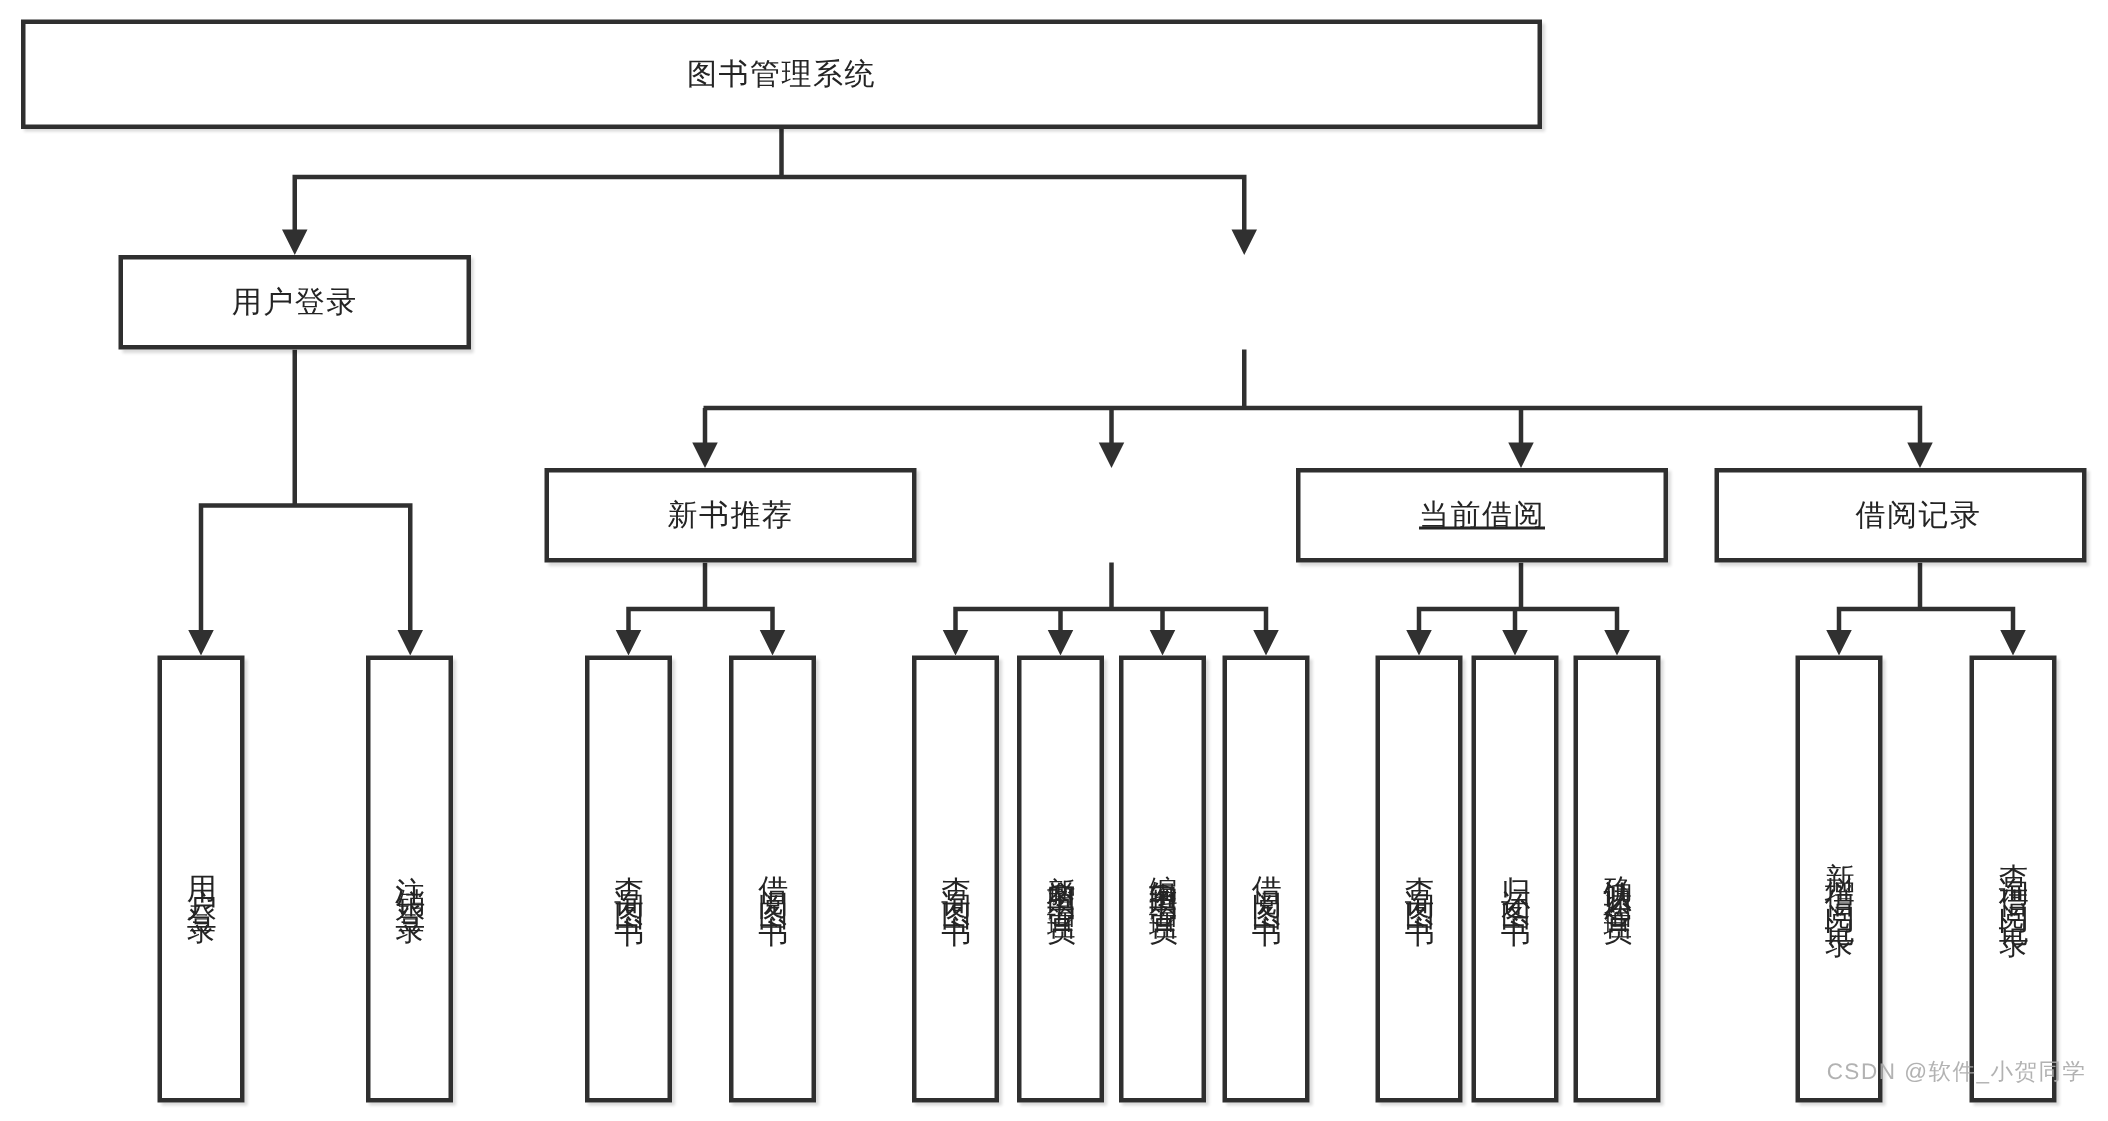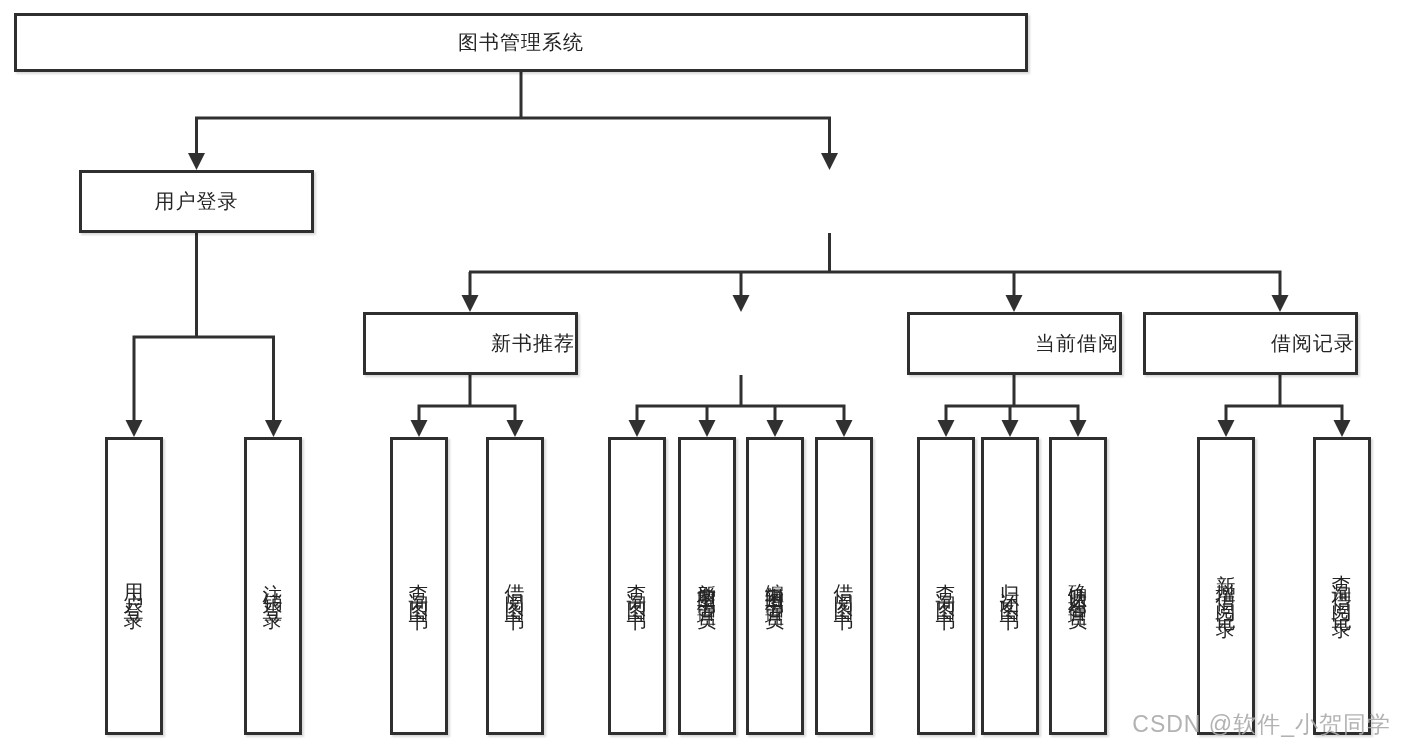--- a/index.html
+++ b/index.html
@@ -7,32 +7,32 @@
     position:relative;width:1405px;height:747px;background:#ffffff;
     font-family:"Liberation Sans",sans-serif;overflow:hidden;
   }
   .wires{position:absolute;left:0;top:0;z-index:1;}
   .box{
     position:absolute;box-sizing:border-box;background:#ffffff;
     border:3px solid #2f2f2f;display:flex;align-items:center;justify-content:center;
     color:#242424;z-index:2;box-shadow:2px 2px 2px rgba(0,0,0,0.15);
   }
   .hlabel{font-size:20px;letter-spacing:1px;white-space:nowrap;}
-  .root{left:14px;top:13px;width:1014px;height:59px;}
+  .root{left:14px;top:13px;width:1014px;height:73px;}
   .lvl2{top:170px;width:235px;height:63px;}
-  .lvl3{top:312px;width:215px;height:63px;justify-content:flex-end;}
+  .lvl3{top:312px;width:248px;height:63px;}
   .leaf{top:437px;width:58px;height:298px;}
   .vlabel{
     writing-mode:vertical-rl;text-orientation:mixed;
     font-size:20px;letter-spacing:9px;line-height:1;white-space:nowrap;
   }
   .vlabel.long{font-size:19px;letter-spacing:4px;}
   .watermark{
-    position:absolute;right:14px;bottom:7px;z-index:3;
-    font-size:23px;color:rgba(170,170,170,0.9);letter-spacing:1px;white-space:nowrap;
+    position:absolute;right:14px;bottom:23px;z-index:3;
+    font-size:15px;color:rgba(170,170,170,0.9);letter-spacing:1px;white-space:nowrap;
   }
 </style>
 </head>
 <body>
 
 <div class="canvas">
 
   <svg class="wires" width="1405" height="747" viewBox="0 0 1405 747">
     <path d="M521 70 V118
              M195 118 H831
@@ -72,21 +72,21 @@
     <span class="hlabel">图书管理系统</span>
   </div>
 
   <div class="box lvl2" style="left:79px;">
     <span class="hlabel">用户登录</span>
   </div>
 
   <div class="box lvl3" style="left:363px;">
     <span class="hlabel">新书推荐</span>
   </div>
-  <div class="box lvl3" style="left:907px;">
+  <div class="box lvl3" style="left:864px;text-decoration:underline;">
     <span class="hlabel">当前借阅</span>
   </div>
   <div class="box lvl3" style="left:1143px;padding-left:24px;">
     <span class="hlabel">借阅记录</span>
   </div>
 
   <div class="box leaf" style="left:105px;">
     <span class="vlabel">用户登录</span>
   </div>
   <div class="box leaf" style="left:244px;">

